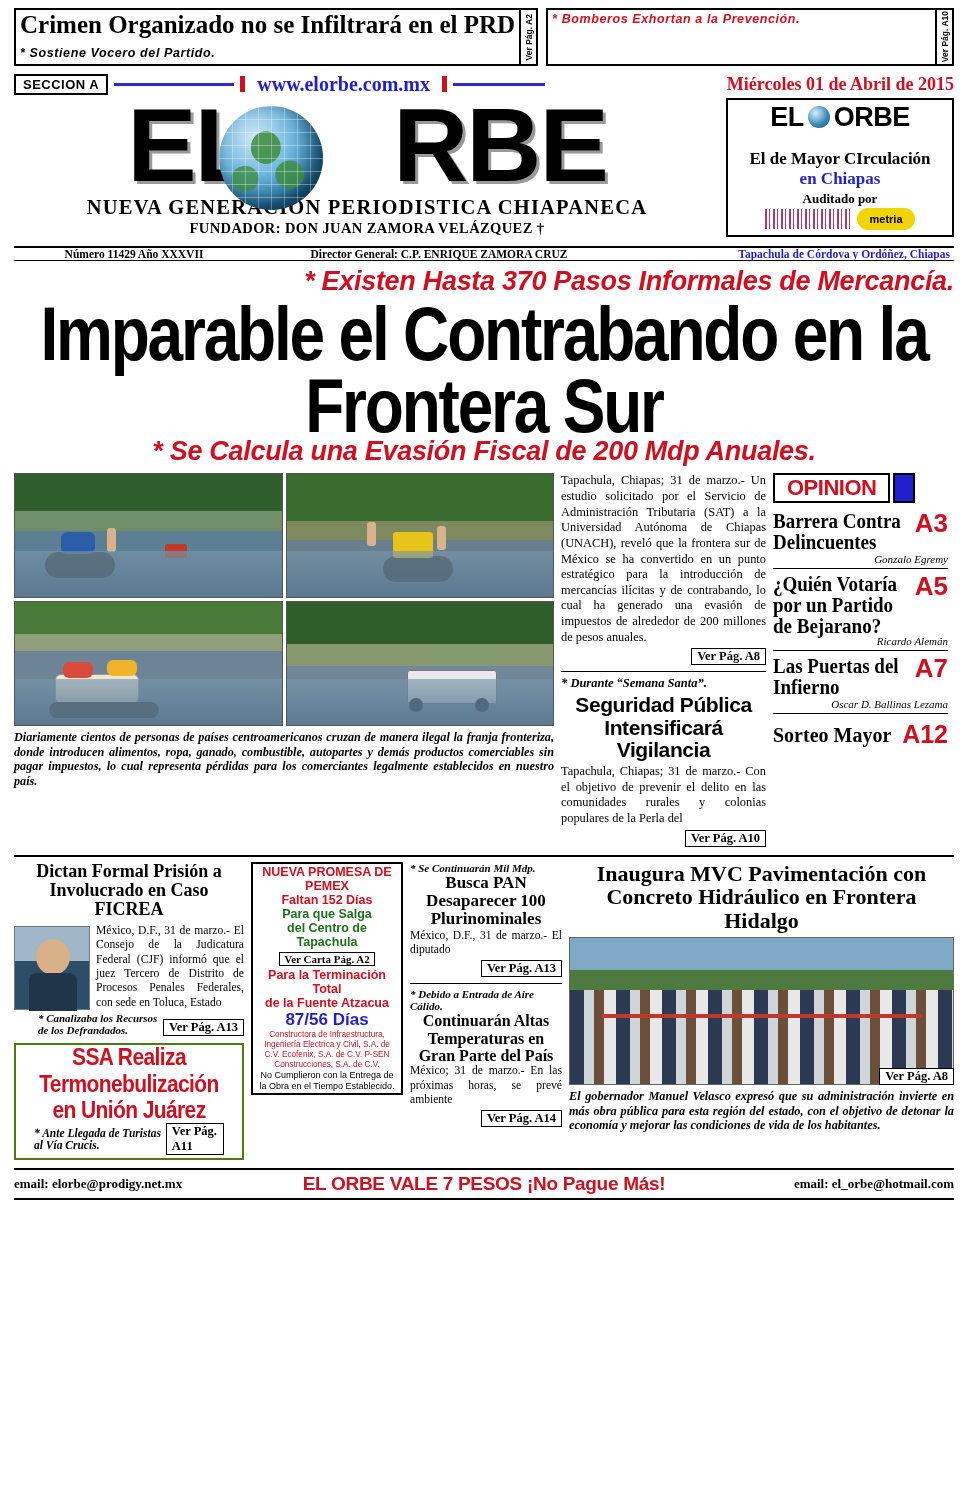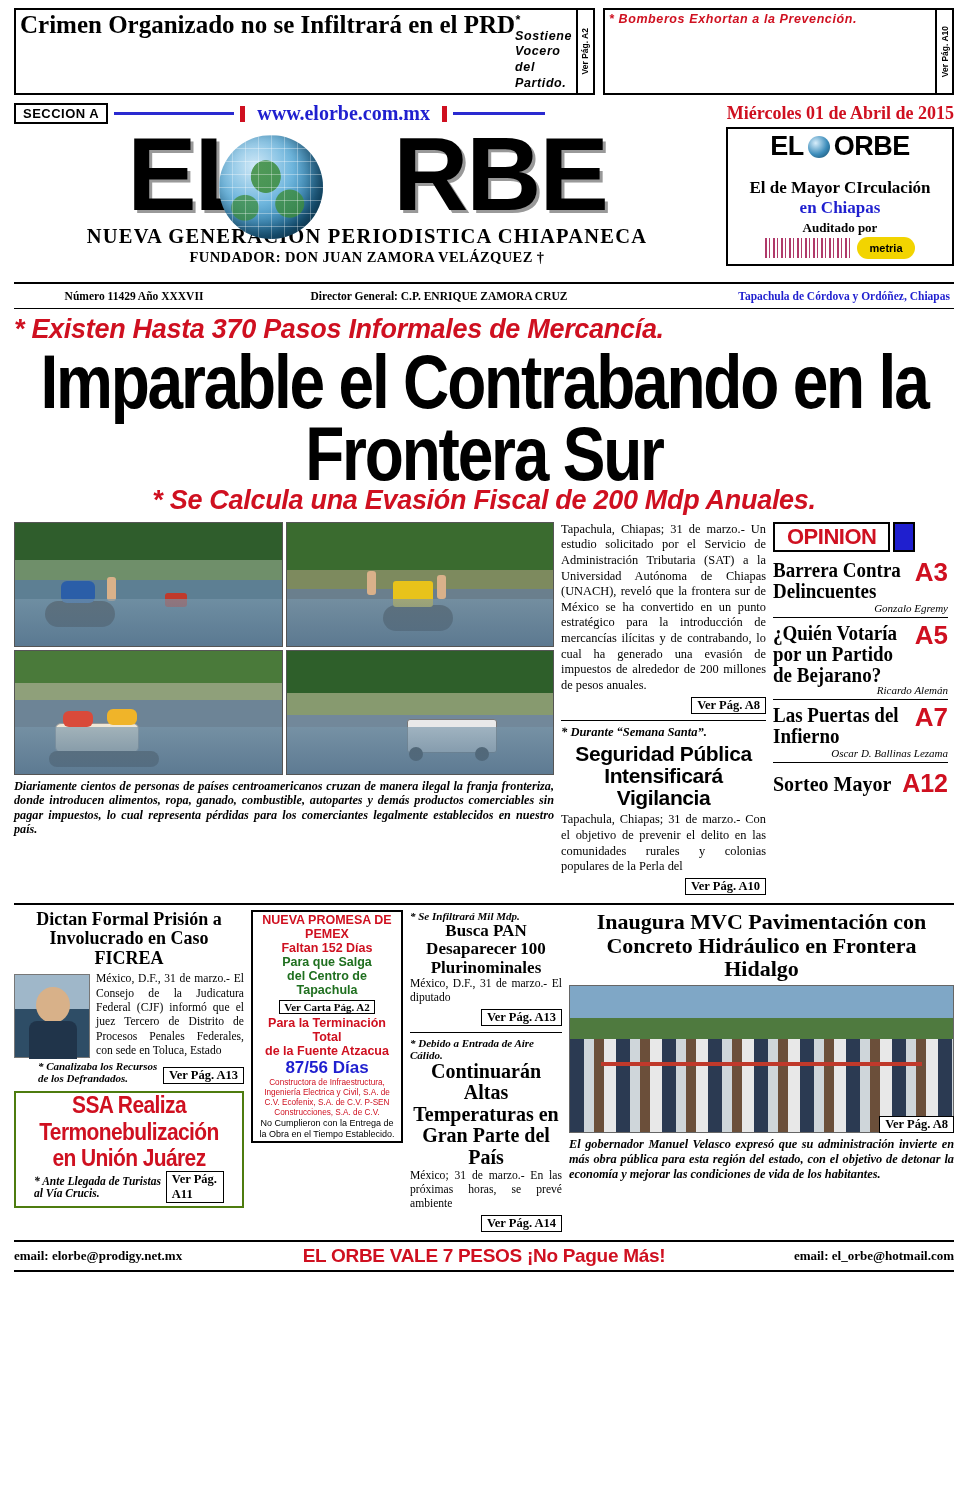--- a/index.html
+++ b/index.html
@@ -30,21 +30,21 @@
     border-left:2px solid #000;
     width:17px; display:flex; align-items:center; justify-content:center;
   }
   .teaser-side span {
     writing-mode:vertical-rl; transform:rotate(180deg);
     font-family:"Liberation Sans", sans-serif;
     font-size:8.5px; font-weight:bold; white-space:nowrap;
   }
   .teaser.left .teaser-sub { order:2; margin-top:1px; }
   .teaser.left .teaser-title { order:1; }
-  .teaser.left .teaser-body { display:flex; flex-direction:row; }
+  .teaser.left .teaser-body { display:flex; flex-direction:column;gap:7px; }
 
   
   .urlbar { display:flex; align-items:center; margin-top:7px; gap:6px; }
   .seccion {
     border:2px solid #000; padding:1px 7px;
     font-family:"Liberation Sans", sans-serif;
     font-weight:bold; font-size:13px; letter-spacing:0.5px;
   }
   .rule { flex:0 0 auto; height:3px; background:#2a2ad0; width:120px; }
   .rule.short { width:92px; }
@@ -123,33 +123,33 @@
   }
   .metria {
     width:58px; height:22px; border-radius:11px; background:#f2d400;
     font-family:"Liberation Sans", sans-serif; font-size:11px; font-weight:bold;
     display:flex; align-items:center; justify-content:center; color:#000;
   }
 
   
   .infoline {
     border-top:2px solid #000; border-bottom:1px solid #000;
-    margin-top:16px; display:flex; align-items:center;
+    margin-top:9px; display:flex; align-items:center;
     font-family:"Liberation Serif", serif; font-size:11.5px; font-weight:bold;
-    padding:6px 0;
+    padding:0 0;
   }
   .infoline .c1 { width:240px; text-align:center; }
   .infoline .c2 { flex:1; text-align:center; }
   .infoline .c3 { width:330px; text-align:right; color:#1f1fcf; padding-right:4px; }
 
   
   .kicker {
     color:#cf1020; font-weight:bold; font-style:italic;
     font-family:"Liberation Sans", sans-serif;
-    font-size:27px; text-align:left; margin-top:5px; letter-spacing:-0.3px;
+    font-size:27px; text-align:right; margin-top:5px; letter-spacing:-0.3px;
   }
   .mainhead {
     font-family:"Liberation Sans", sans-serif; font-weight:bold;
     font-size:64px; line-height:0.95; text-align:center;
     letter-spacing:-2.2px; margin-top:2px;
     transform:scaleY(1.18); transform-origin:center top;
   }
   .subkicker {
     color:#cf1020; font-weight:bold; font-style:italic;
     font-family:"Liberation Sans", sans-serif;
@@ -494,27 +494,27 @@
         <span class="vercarta">Ver Carta Pág. A2</span>
         <div class="pemex-t1">Para la Terminación Total</div>
         <div class="pemex-t1">de la Fuente Atzacua</div>
         <div class="pemex-days">87/56 Días</div>
         <div class="pemex-small">Constructora de Infraestructura, Ingeniería Electrica y Civil, S.A. de C.V. Ecofenix, S.A. de C.V. P-SEN Construcciones, S.A. de C.V.</div>
         <div class="pemex-small black">No Cumplieron con la Entrega de la Obra en el Tiempo Establecido.</div>
       </div>
     </div>
 
     <div class="low-c">
-      <div class="starline sm">* Se Infiltrará Mil Mdp.</div>
+      <div class="starline sm">* Se Continuarán Mil Mdp.</div>
       <div class="low-head" style="font-size:17px">Busca PAN Desaparecer 100 Plurinominales</div>
       <div class="low-body">México, D.F., 31 de marzo.- El diputado</div>
       <div class="verpag-wrap"><span class="verpag">Ver Pág. A13</span></div>
       <div class="hr-thin"></div>
       <div class="starline sm">* Debido a Entrada de Aire Cálido.</div>
-      <div class="low-head" style="font-size:20px">Continuarán Altas Temperaturas en Gran Parte del País</div>
+      <div class="low-head" style="font-size:16px">Continuarán Altas Temperaturas en Gran Parte del País</div>
       <div class="low-body">México; 31 de marzo.- En las próximas horas, se prevé ambiente</div>
       <div class="verpag-wrap"><span class="verpag">Ver Pág. A14</span></div>
     </div>
 
     <div class="low-d">
       <div class="low-head" style="font-size:22px">Inaugura MVC Pavimentación con Concreto Hidráulico en Frontera Hidalgo</div>
       <div class="bigphoto">
         <div class="crowd"></div>
         <div class="ribbon"></div>
       </div>

